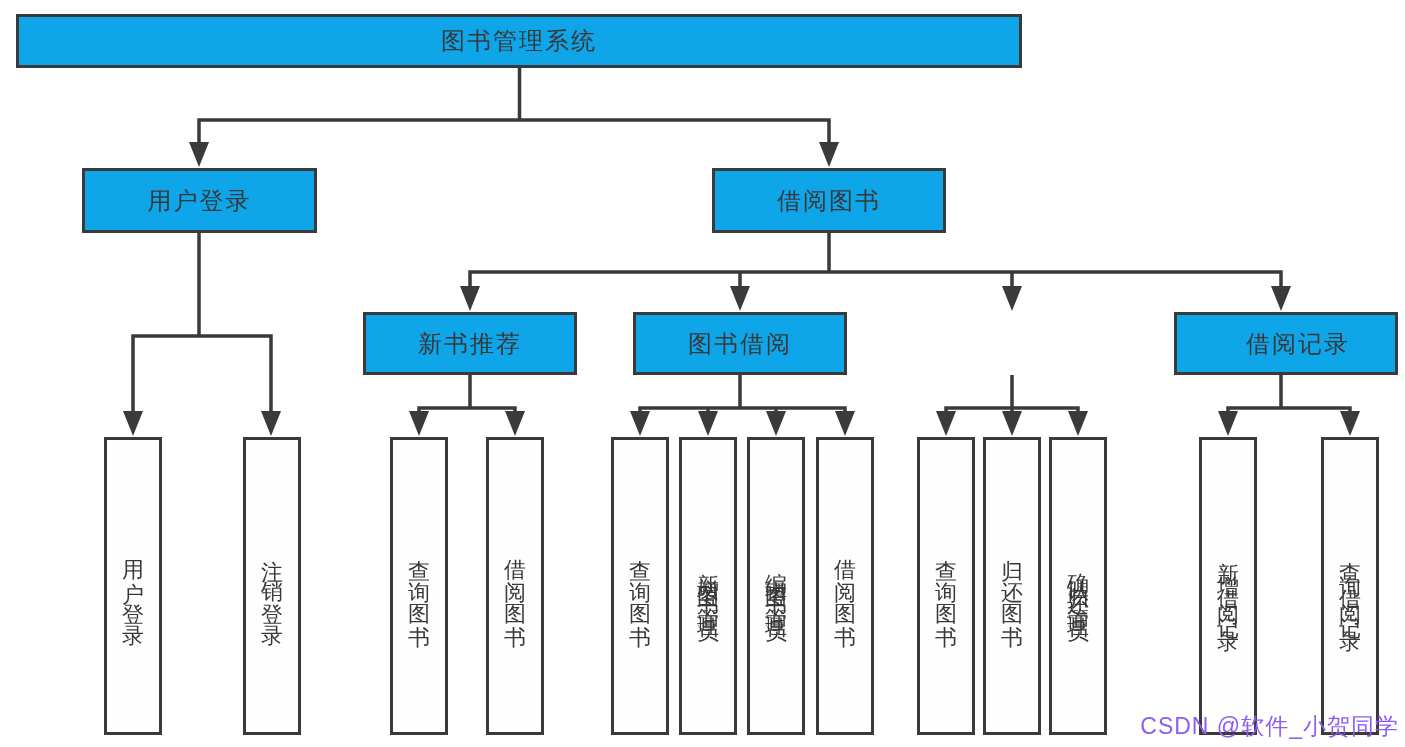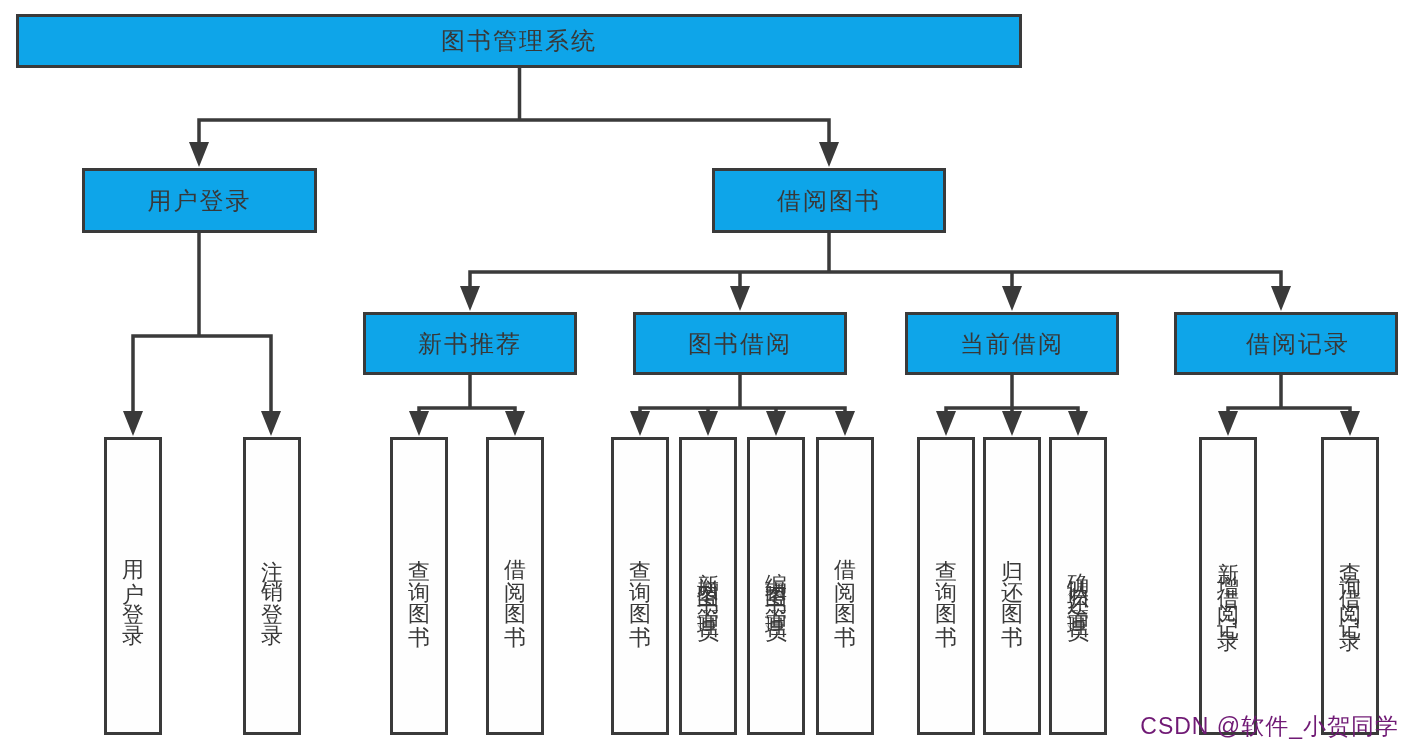--- a/index.html
+++ b/index.html
@@ -39,21 +39,21 @@
     font-size:22px;
     color:#383838;
   }
   .sp-wide{letter-spacing:22px;}
   .sp-mid{letter-spacing:14px;}
   .sp-narrow{letter-spacing:7px;}
   .watermark{
     position:absolute;
     right:6px;top:711px;
     z-index:3;
-    color:#701a75;
+    color:#8b5cf6;
     font-size:23px;
     letter-spacing:1px;
     white-space:nowrap;
   }
 </style>
 </head>
 <body>
 
 <div class="canvas">
 
@@ -100,21 +100,20 @@
     </g>
   </svg>
 
   <div class="node" style="left:16px;top:14px;width:1006px;height:54px;">图书管理系统</div>
 
   <div class="node" style="left:82px;top:168px;width:235px;height:65px;">用户登录</div>
   <div class="node" style="left:712px;top:168px;width:234px;height:65px;">借阅图书</div>
 
   <div class="node" style="left:633px;top:312px;width:214px;height:63px;">图书借阅</div>
   <div class="node" style="left:363px;top:312px;width:214px;height:63px;">新书推荐</div>
-  <div class="node" style="left:905px;top:312px;width:214px;height:63px;">当前借阅</div>
   <div class="node" style="left:1174px;top:312px;width:224px;height:63px;padding-left:24px;">借阅记录</div>
 
   <div class="leaf" style="left:104px;">
     <span class="vtext sp-wide">用户登录</span>
   </div>
   <div class="leaf" style="left:243px;">
     <span class="vtext sp-wide">注销登录</span>
   </div>
 
   <div class="leaf" style="left:390px;">

